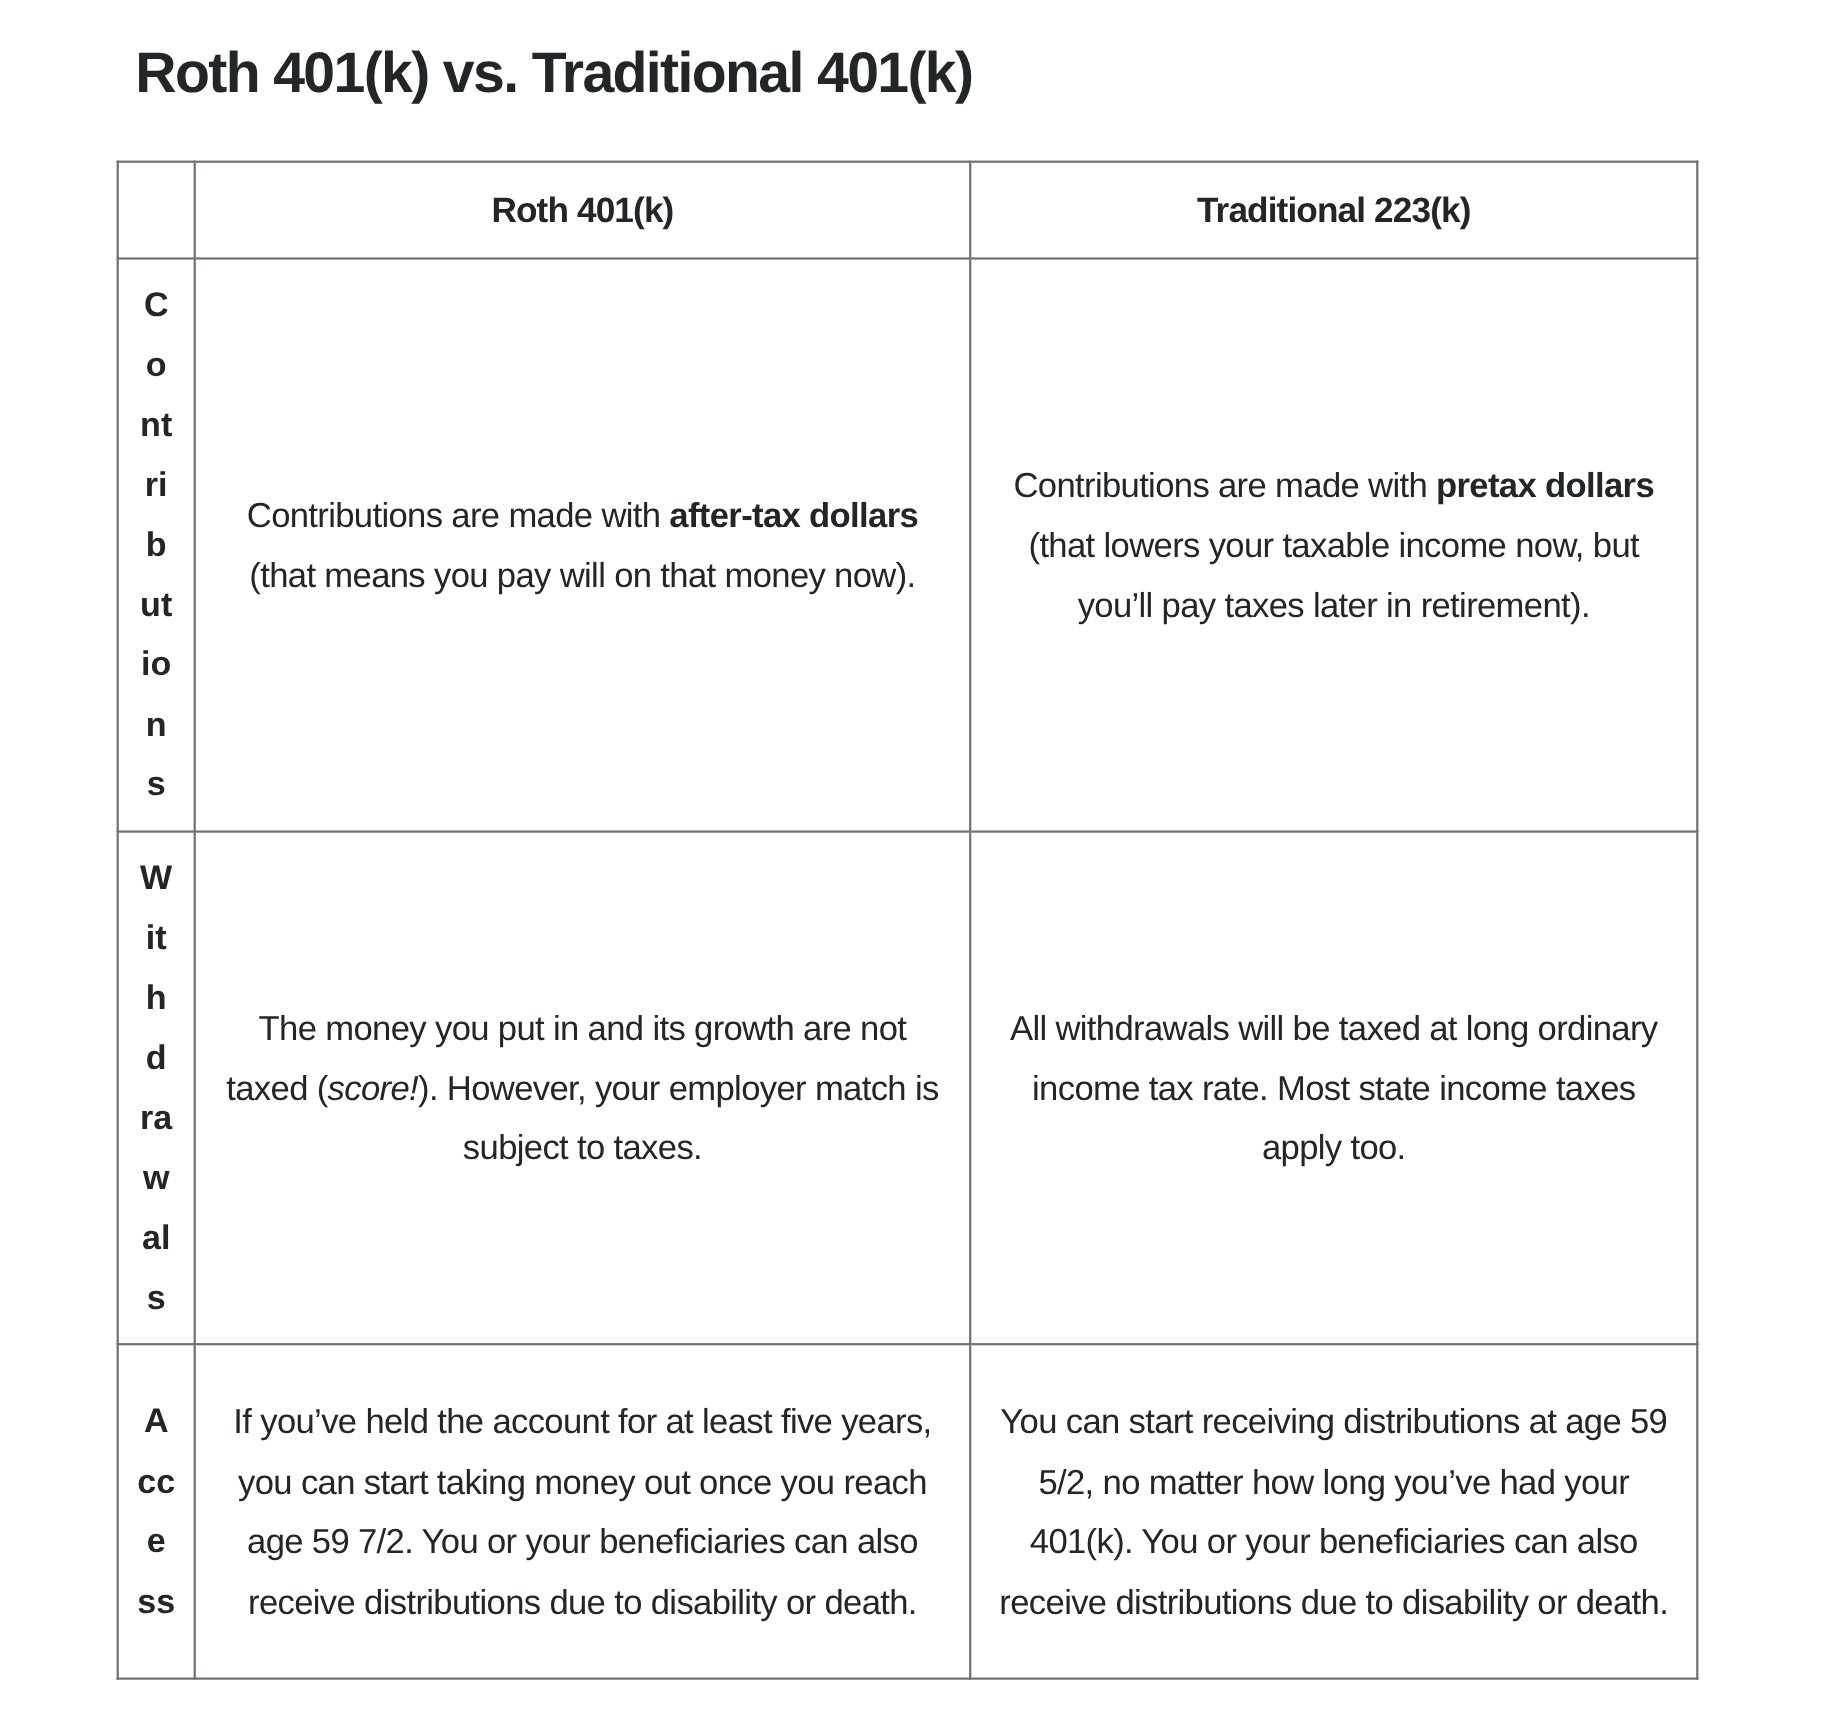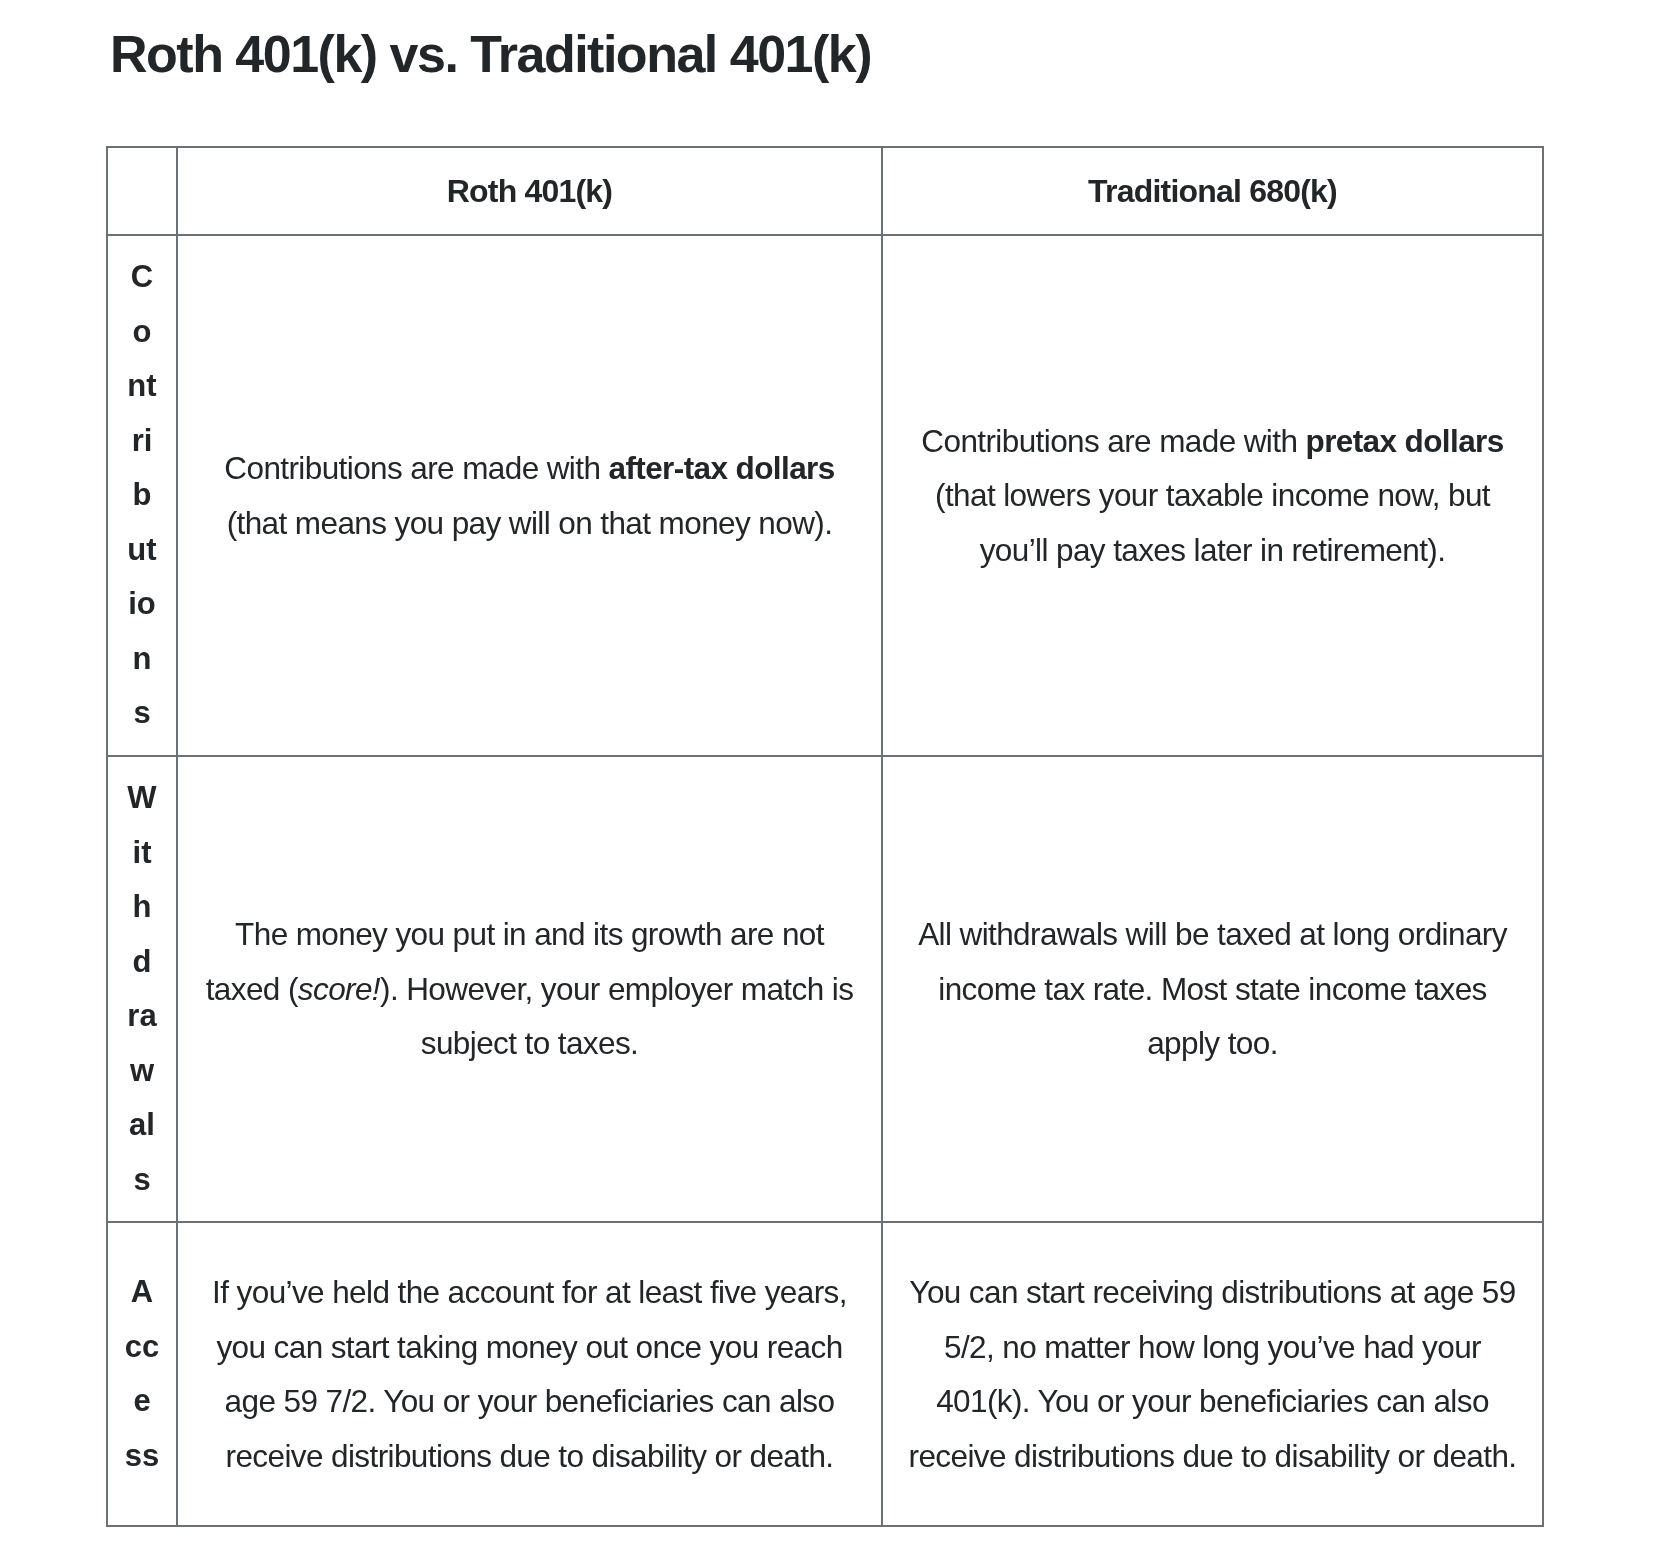--- a/index.html
+++ b/index.html
@@ -1,18 +1,18 @@
 <!DOCTYPE html>
 <html><head>
 <meta charset="utf-8">
 <style>
   html, body { margin:0; padding:0; background:#ffffff; }
   body { width:1665px; height:1564px; position:relative; overflow:hidden;
          font-family:"Liberation Sans", "DejaVu Sans", sans-serif; color:#222628; }
-  .title { position:absolute; left:106px; top:14px; margin:4px;
+  .title { position:absolute; left:106px; top:14px; margin:17px;
            font-size:52px; font-weight:bold; letter-spacing:-1.5px; line-height:72px; color:#222628; }
   table.cmp { position:absolute; left:106px; top:146px; width:1436px;
               border-collapse:collapse; table-layout:fixed; }
   table.cmp td, table.cmp th { border:2px solid #6b7175; padding:0; text-align:center; vertical-align:middle; }
   col.c0 { width:70px; } col.c1 { width:705px; } col.c2 { width:661px; }
   th { height:86px; font-size:32px; font-weight:bold; letter-spacing:-0.8px; }
   .rowlabel { font-weight:bold; font-size:31px; line-height:54.5px; word-break:break-all;
               padding:0 14px !important; }
   .rowlabel span { display:block; }
   .cell { font-size:31.5px; line-height:54.5px; letter-spacing:-0.6px; padding:0 18px !important; }
@@ -29,21 +29,21 @@
 <table class="cmp">
   <colgroup>
       <col class="c0">
       <col class="c1">
       <col class="c2">
     </colgroup>
   <thead>
     <tr>
       <th></th>
       <th>Roth 401(k)</th>
-      <th>Traditional 680(k)</th>
+      <th>Traditional 223(k)</th>
     </tr>
   </thead>
   <tbody>
     <tr class="r1">
       <td class="rowlabel">
         <span>C</span>
         <span>o</span>
         <span>nt</span>
         <span>ri</span>
         <span>b</span>

